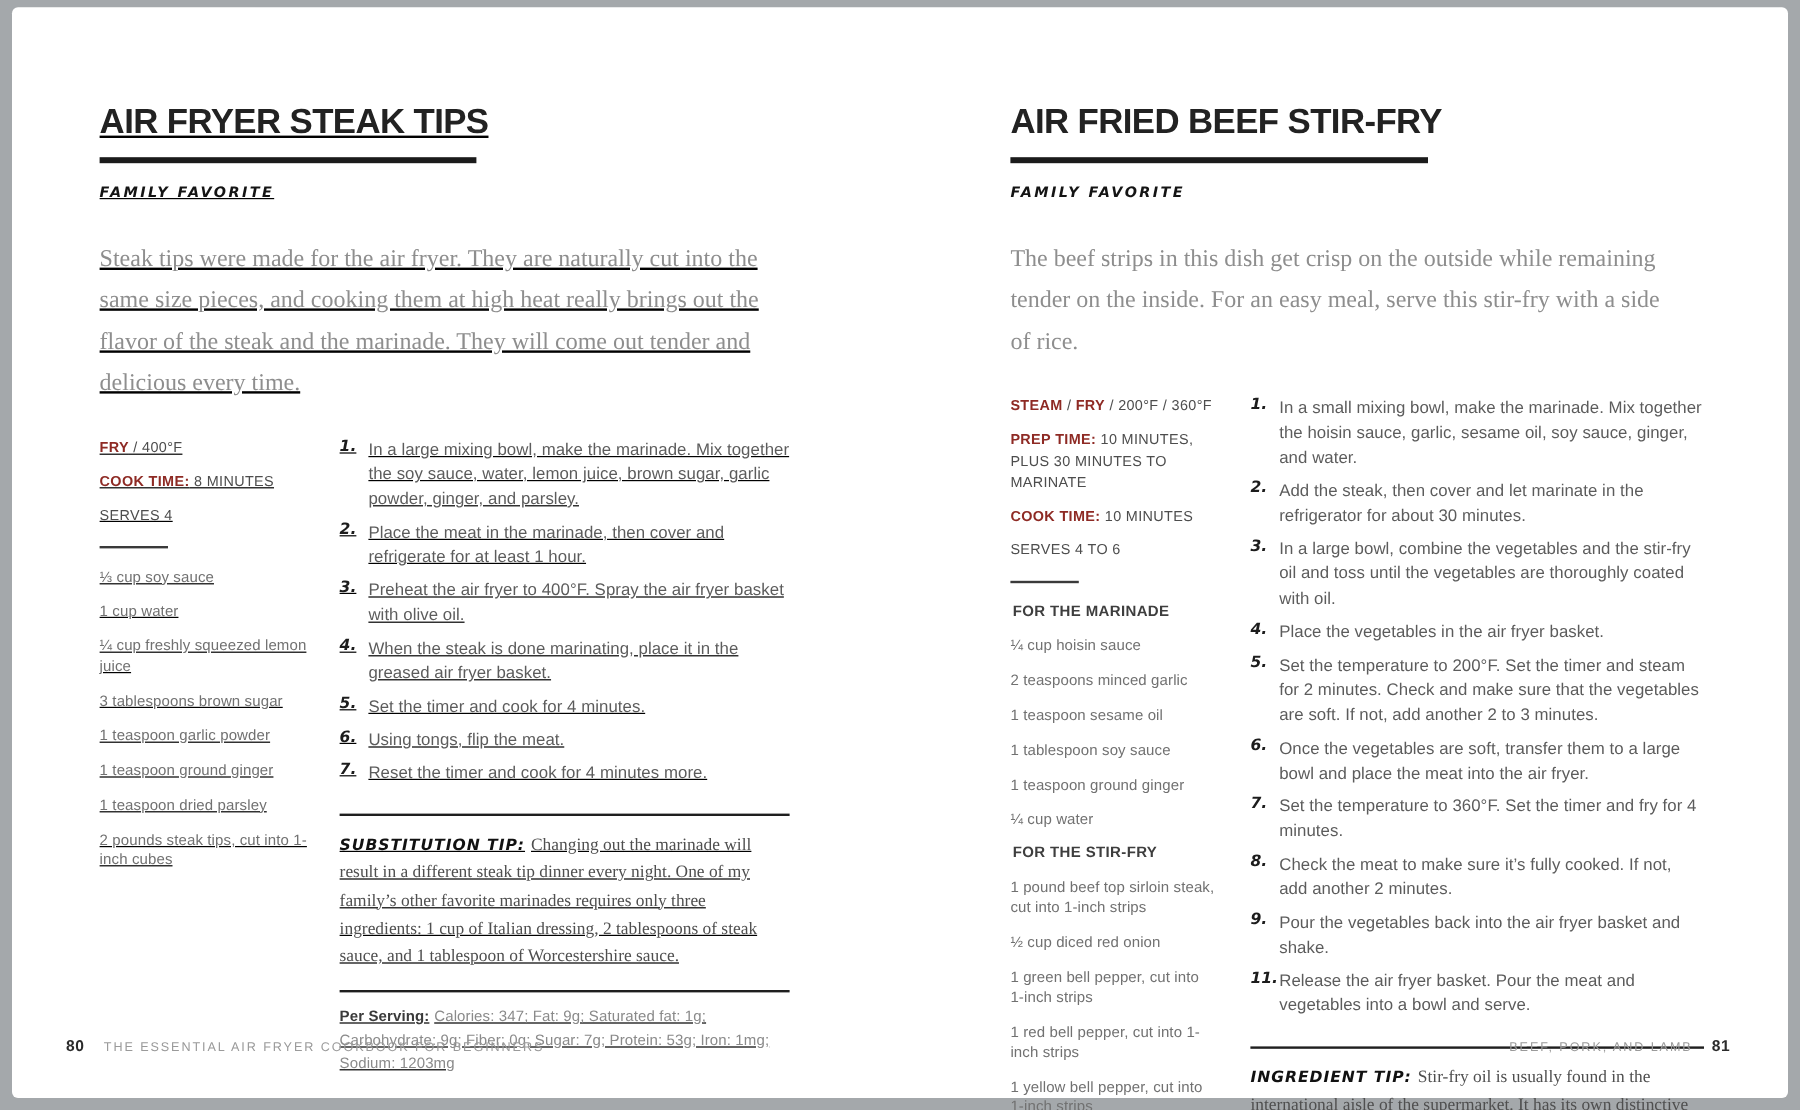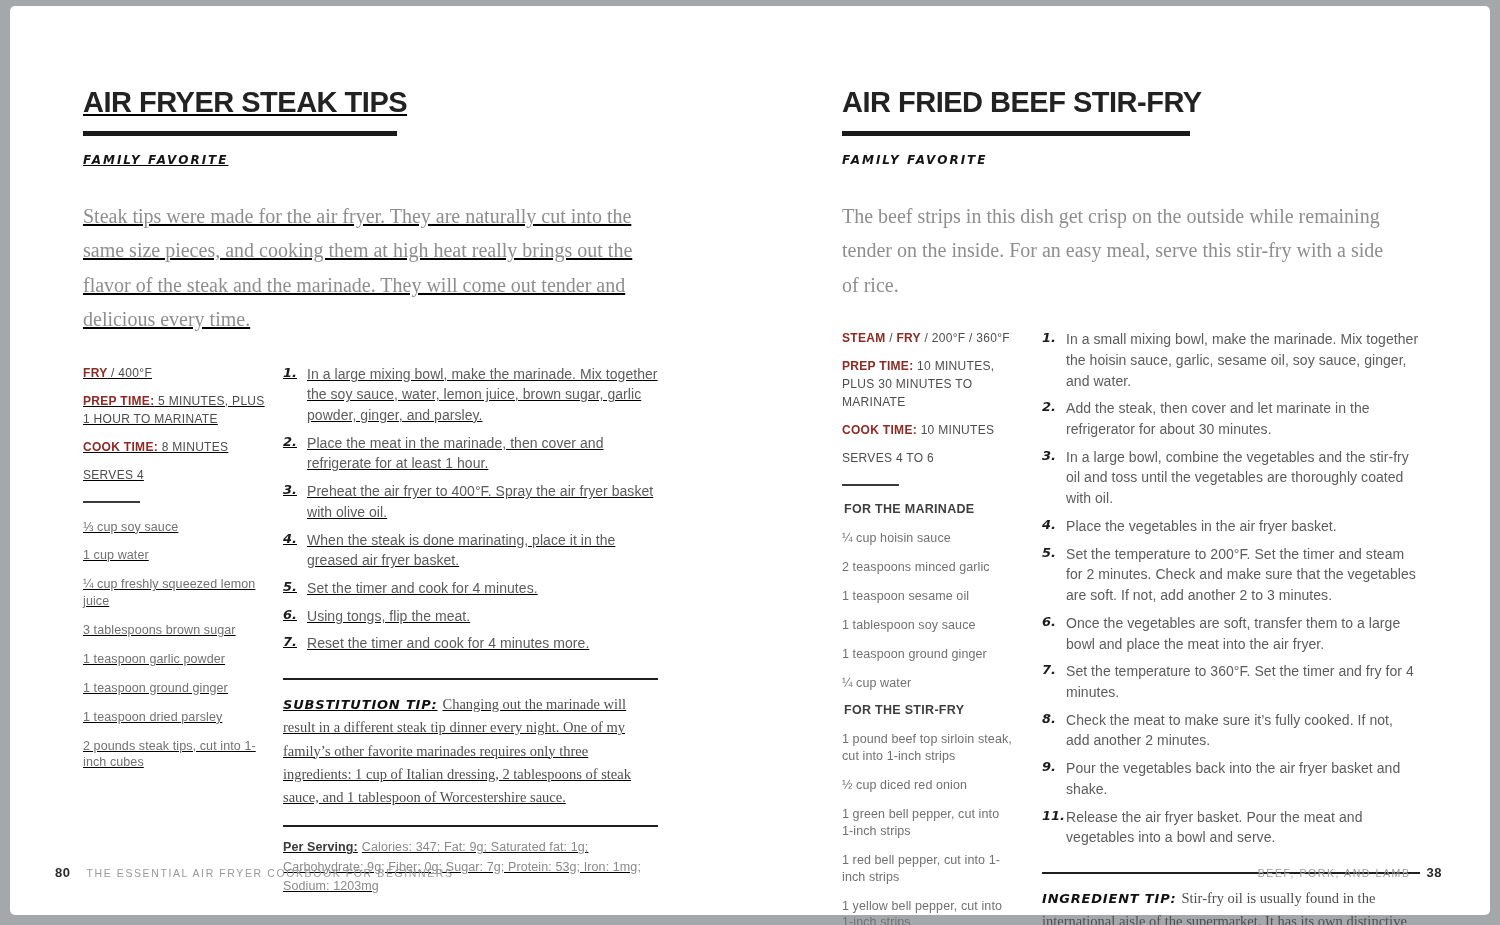--- a/index.html
+++ b/index.html
@@ -120,21 +120,20 @@
         <h1 class="title">AIR FRYER STEAK TIPS</h1>
         <div class="title-rule"></div>
         <div class="badge">FAMILY FAVORITE</div>
         <p class="intro">Steak tips were made for the air fryer. They are naturally cut into the same size pieces, and cooking them at high heat really brings out the flavor of the steak and the marinade. They will come out tender and delicious every time.</p>
         <div class="columns">
           <div class="sidebar">
             <div class="stats">
 
                 <div class="stat-line"><span><span class="stat-part red">FRY</span><span class="stat-part"> / 400°F</span></span></div>
 
-                <div class="stat-line"><span><span class="stat-part red">PREP TIME:</span><span class="stat-part"> 5 MINUTES, PLUS 1 HOUR TO MARINATE</span></span></div>
 
                 <div class="stat-line"><span><span class="stat-part red">COOK TIME:</span><span class="stat-part"> 8 MINUTES</span></span></div>
 
                 <div class="stat-line"><span><span class="stat-part">SERVES 4</span></span></div>
               </div>
             <div class="sidebar-divider"></div>
             <div class="ingredients">
 
                 <div class="ing-group">
 
@@ -304,19 +303,19 @@
                   <span class="step-text">Release the air fryer basket. Pour the meat and vegetables into a bowl and serve.</span>
                 </div>
               </div>
             <div class="tip-block">
               <span class="tip-label">INGREDIENT TIP:</span><span class="tip-text">Stir-fry oil is usually found in the international aisle of the supermarket. It has its own distinctive flavor, as it often is infused with chiles. Some stir-fry oils are also flavored with garlic, ginger, onion, or other spices.</span>
             </div>
 
           </div>
         </div>
         <div class="footer footer-right">
-          <span class="footer-text">BEEF, PORK, AND LAMB</span><span class="page-num">38</span>
+          <span class="footer-text">BEEF, PORK, AND LAMB</span><span class="page-num">81</span>
         </div>
       </div>
 
     </div>
   </div>
 </div>
 
 </body></html>

